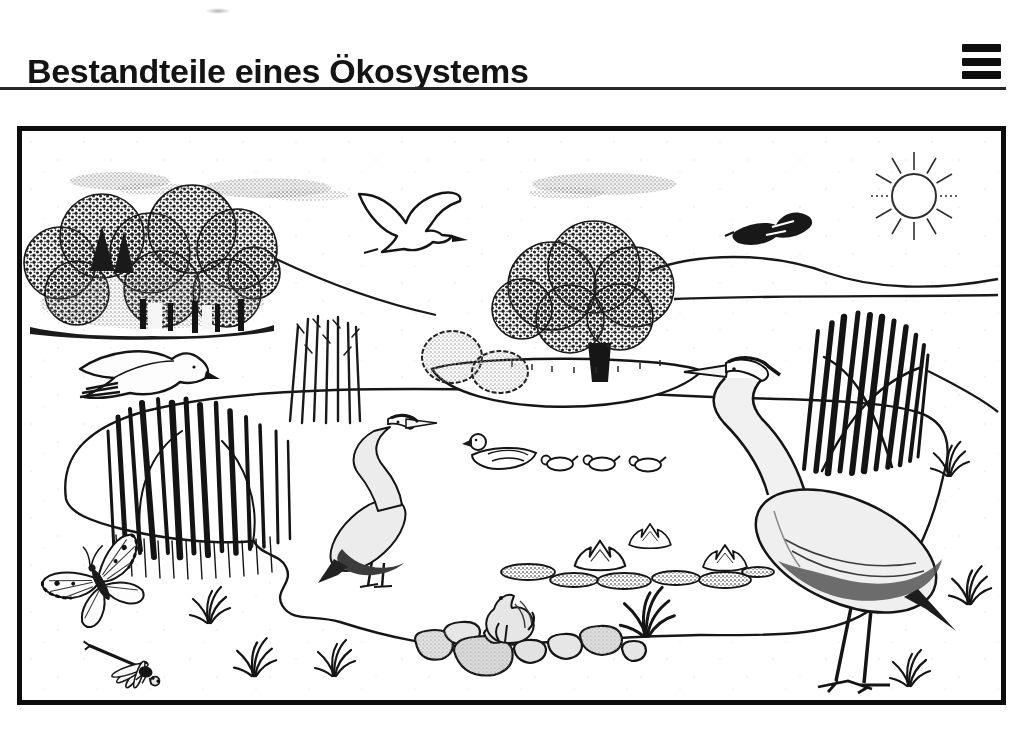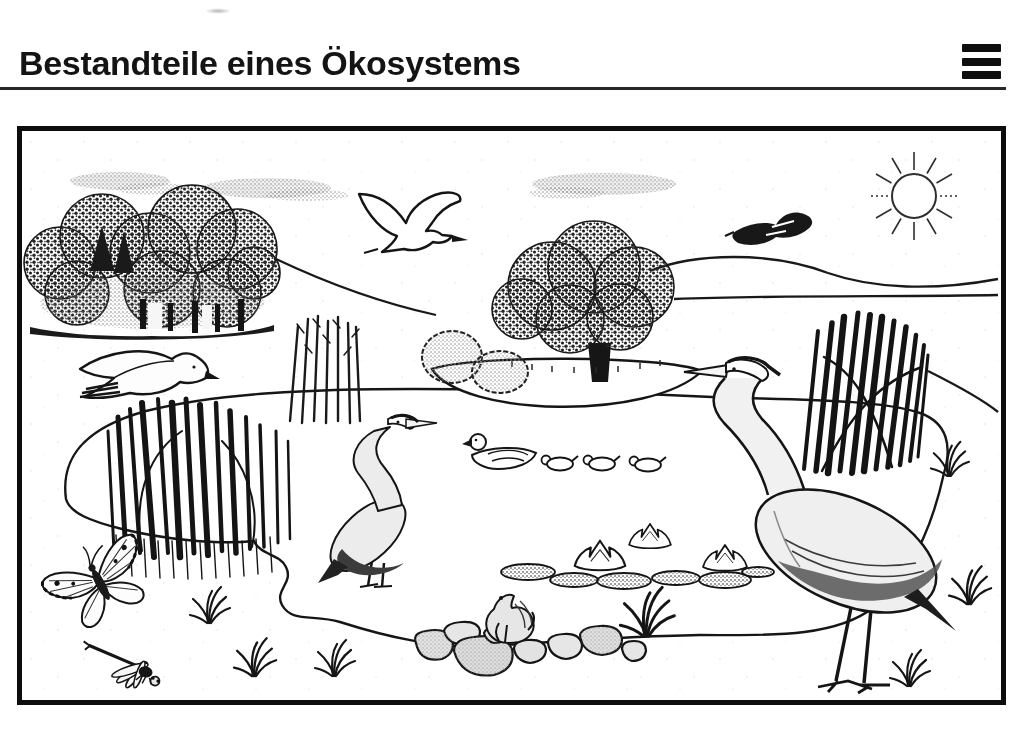--- a/index.html
+++ b/index.html
@@ -1,21 +1,21 @@
 <!DOCTYPE html>
 <html><head>
 <meta charset="utf-8">
 <style>
   html,body{margin:0;padding:0;}
   body{
     width:1024px;height:744px;position:relative;overflow:hidden;
     background:#ffffff;font-family:"Liberation Sans", sans-serif;
   }
   .page-title{
-    position:absolute;left:19px;top:44px;margin:0;
+    position:absolute;left:19px;top:44px;margin:8px;
     font-size:34px;font-weight:700;letter-spacing:-0.3px;color:#141414;
     font-family:"Liberation Sans", sans-serif;white-space:nowrap;
   }
   .menu-btn{
     position:absolute;left:962px;top:44px;width:39px;height:35px;
     display:flex;flex-direction:column;justify-content:space-between;
     background:transparent;border:none;padding:0;cursor:pointer;
   }
   .menu-btn .bar{height:8px;width:100%;background:#0e0e0e;border-radius:1px;}
   .title-rule{

